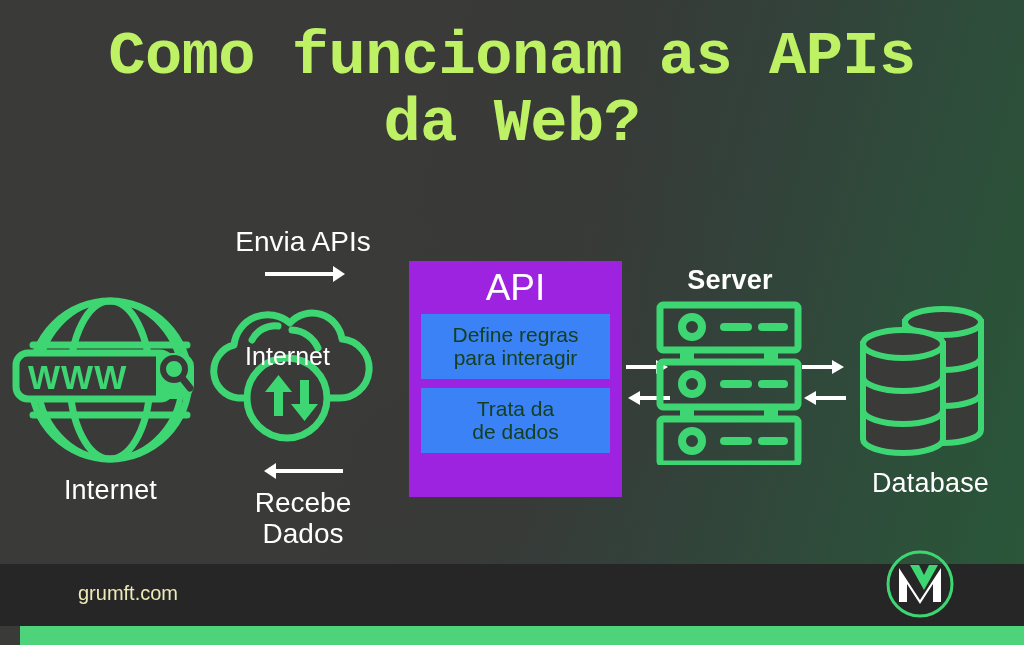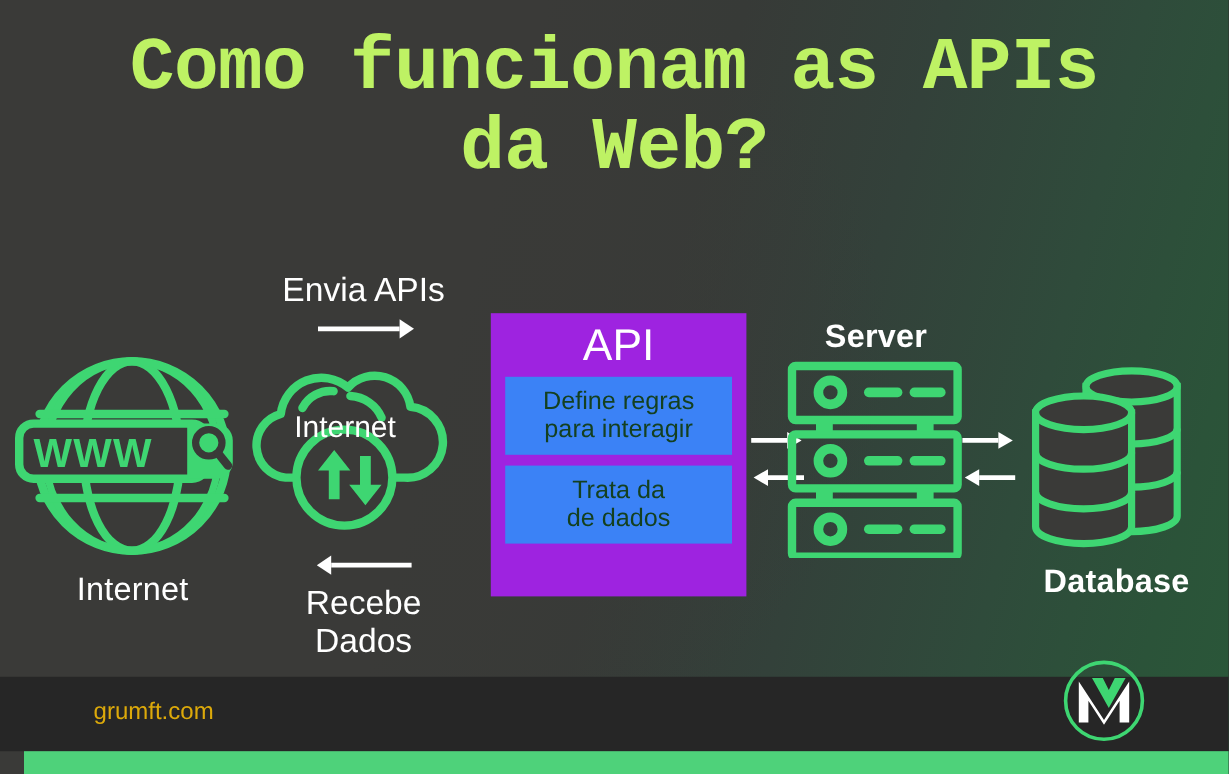--- a/index.html
+++ b/index.html
@@ -152,36 +152,36 @@
   .server-cap { margin-bottom: 4px; font-weight: bold; }
 
   
   .db-block {
     position: absolute;
     left: 843px;
     top: 297px;
     width: 175px;
     text-align: center;
   }
-  .db-cap { margin-top: 2px; font-weight: bold; }
+  .db-cap { margin-top: 2px; }
 
   
   .footer-bar {
     position: absolute;
     left: 0;
     top: 564px;
     width: 1024px;
     height: 62px;
     background: #262626;
   }
   .footer-site {
     position: absolute;
     left: 78px;
     top: 582px;
-    color: #eab308;
+    color: #fef9c3;
     font-size: 20px;
     opacity: 0.93;
   }
   .footer-strip {
     position: absolute;
     left: 20px;
     top: 626px;
     width: 1004px;
     height: 19px;
     background: #4ed27a;

